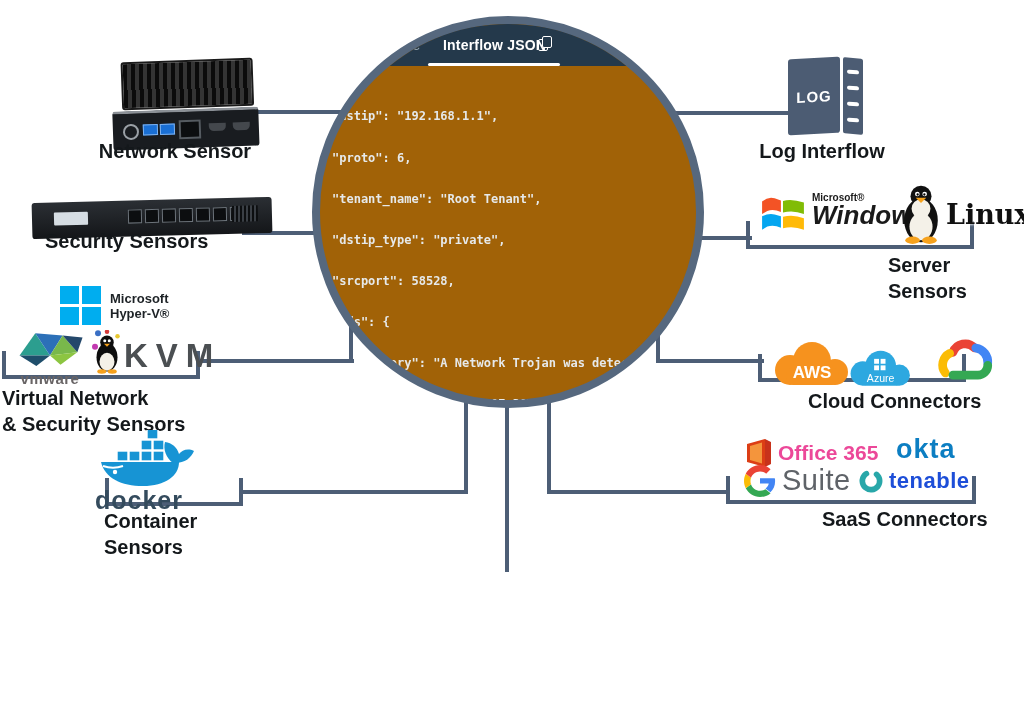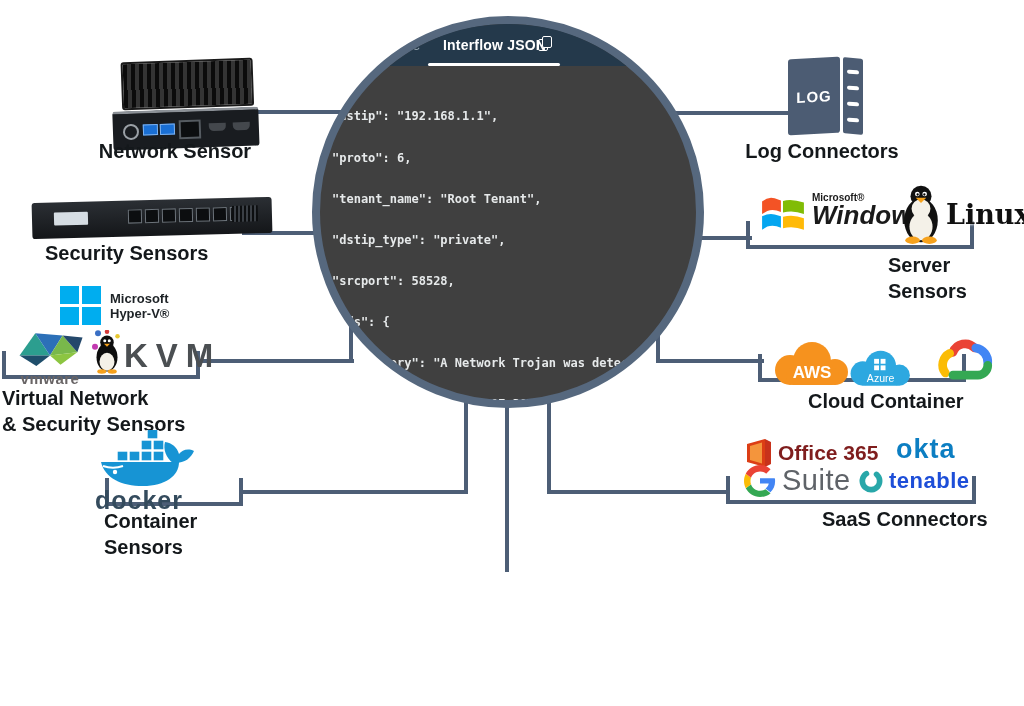--- a/index.html
+++ b/index.html
@@ -21,36 +21,36 @@
   #ln-cont-v{left:464px;top:396px;width:4px;height:98px;}
   #ln-cont-h{left:240px;top:490px;width:228px;height:4px;}
   #ln-center{left:505px;top:400px;width:4px;height:172px;}
   #br-virtual{left:2px;top:351px;width:198px;height:28px;}
   #br-server{left:746px;top:221px;width:228px;height:28px;}
   #br-cloud{left:758px;top:354px;width:208px;height:28px;}
   #br-saas{left:726px;top:476px;width:250px;height:28px;}
   #br-container{left:105px;top:478px;width:138px;height:28px;}
   
   #circle{position:absolute;left:312px;top:16px;width:376px;height:376px;border:8px solid #56687E;
-          border-radius:50%;background:#404040;overflow:hidden;z-index:5;}
+          border-radius:50%;background:#a16207;overflow:hidden;z-index:5;}
   #tabbar{position:absolute;left:0;top:0;width:100%;height:42px;background:#24394B;}
   .tab{position:absolute;top:13px;font-size:14px;letter-spacing:.2px;}
   #tab-table{left:66px;color:#97A6B1;}
   #tab-json{left:123px;color:#ffffff;font-weight:bold;}
   #tab-underline{position:absolute;left:108px;top:39px;width:132px;height:3px;background:#ffffff;border-radius:2px;}
   #copy-ic{position:absolute;left:218px;top:12px;width:15px;height:16px;}
   #copy-ic .p1,#copy-ic .p2{position:absolute;border:1.6px solid #fff;border-radius:2px;background:transparent;}
   #copy-ic .p1{left:0;top:3px;width:8px;height:10px;}
   #copy-ic .p2{left:4px;top:0;width:8px;height:10px;background:#24394B;}
   #code{position:absolute;left:12px;top:59px;white-space:pre;font-family:"DejaVu Sans Mono",monospace;
         font-size:12px;line-height:13.7px;font-weight:bold;color:#E6E9EA;}
   
   .glabel{position:absolute;font-weight:700;font-size:20px;color:#14181B;z-index:2;line-height:26px;}
   #lb-net{left:85px;top:138px;width:180px;text-align:center;}
-  #lb-sec{left:45px;top:240px;}
+  #lb-sec{left:45px;top:228px;}
   #lb-virt{left:2px;top:385px;}
   #lb-cont{left:104px;top:508px;}
   #lb-log{left:742px;top:138px;width:160px;text-align:center;}
   #lb-srv{left:888px;top:252px;}
   #lb-cloud{left:808px;top:388px;}
   #lb-saas{left:822px;top:506px;}
   
   #netdev{position:absolute;left:112px;top:60px;width:150px;height:86px;z-index:2;transform:rotate(-2deg);}
   #netdev .fins{width:128px;height:44px;margin-left:10px;background:repeating-linear-gradient(90deg,#0b0b0b 0 4px,#343434 4px 8px);
         border:2px solid #1a1a1a;border-radius:3px;}
@@ -89,21 +89,21 @@
   #windows{left:760px;top:192px;display:flex;align-items:flex-start;gap:6px;}
   #windows .txt .ms{font-size:10px;font-weight:bold;color:#1a1a1a;}
   #windows .txt .w{font-size:26px;font-weight:bold;font-style:italic;color:#1a1a1a;line-height:24px;}
   #linux{left:900px;top:183px;display:flex;align-items:center;gap:4px;}
   #linux .txt{font-family:"DejaVu Serif",serif;font-weight:bold;font-size:27px;color:#101010;
         text-shadow:0 0 3px #fff,0 0 3px #fff;}
   #aws{left:762px;top:336px;}
   #azure{left:840px;top:342px;}
   #gcp{left:926px;top:336px;}
   #office365{left:746px;top:438px;display:flex;align-items:center;gap:6px;}
-  #office365 .txt{font-size:21px;font-weight:bold;color:#7f1d1d;}
+  #office365 .txt{font-size:21px;font-weight:bold;color:#ec4899;}
   #okta{left:896px;top:434px;font-size:27px;font-weight:bold;color:#0C7EC2;letter-spacing:1px;}
   #gsuite{left:744px;top:464px;display:flex;align-items:center;gap:6px;}
   #gsuite .txt{font-size:29px;color:#5F6368;letter-spacing:.5px;}
   #tenable{left:858px;top:468px;display:flex;align-items:center;gap:5px;}
   #tenable .txt{font-size:22px;font-weight:bold;color:#1d4ed8;letter-spacing:.5px;}
   
   #otherbox{position:absolute;left:405px;top:570px;width:204px;height:136px;background:#F5F7F8;
         border:3px solid #2C4E74;box-sizing:border-box;z-index:2;padding:12px 0 0 16px;}
   #otherbox .title{font-size:20px;font-weight:bold;color:#1c1c1c;margin-bottom:4px;}
   #otherbox .item{font-size:19px;color:#4A4F54;line-height:24px;}
@@ -268,21 +268,21 @@
 
   <div class="logo" id="logdev">
     <div class="book">LOG</div>
     <div class="spine">
         <i></i>
         <i></i>
         <i></i>
         <i></i>
       </div>
   </div>
-  <div class="glabel" id="lb-log">Log Connectors</div>
+  <div class="glabel" id="lb-log">Log Interflow</div>
 
   <div class="logo" id="windows">
     <svg width="46" height="42" viewBox="0 0 44 40">
       <path d="M2,9 Q8,4 14,6 L20,8 L20,19 Q13,16 7,18 L2,21 Z" fill="#F35325"></path>
       <path d="M22,8.5 Q30,6 42,10 L42,21 Q32,17 22,19.5 Z" fill="#81BC06"></path>
       <path d="M2,23 Q9,20 14,21.5 L20,23 L20,34 Q13,31 7,33 L2,36 Z" fill="#05A6F0"></path>
       <path d="M22,23.5 Q32,21 42,25 L42,36 Q32,32 22,34.5 Z" fill="#FFBA08"></path>
     </svg>
     <span class="txt">
       <div class="ms">Microsoft®</div>
@@ -337,21 +337,21 @@
     </svg>
   </div>
   <div class="logo" id="gcp">
     <svg width="80" height="50" viewBox="0 0 68 46">
       <path d="M22 15 A12 12 0 0 1 42 11" stroke="#EA4335" stroke-width="8" fill="none" stroke-linecap="round"></path>
       <path d="M15 34 A12 12 0 0 1 19 16" stroke="#FBBC05" stroke-width="8" fill="none" stroke-linecap="round"></path>
       <path d="M43 11 A13 13 0 0 1 54 25" stroke="#4285F4" stroke-width="8" fill="none" stroke-linecap="round"></path>
       <path d="M54 27 A9 9 0 0 1 45 36 L22 36" stroke="#34A853" stroke-width="8" fill="none" stroke-linecap="round"></path>
     </svg>
   </div>
-  <div class="glabel" id="lb-cloud">Cloud Container</div>
+  <div class="glabel" id="lb-cloud">Cloud Connectors</div>
 
   <div class="logo" id="office365">
     <svg width="26" height="30" viewBox="0 0 26 30">
       <polygon points="1,6 19,1 19,29 1,24" fill="#DC3E15"></polygon>
       <polygon points="4,8 16,4.5 16,25.5 4,22" fill="#F4953C"></polygon>
       <polygon points="1,24 19,29 25,26 25,4 19,1 19,29" fill="#C8321B"></polygon>
     </svg>
     <span class="txt">Office 365</span>
   </div>
   <div class="logo" id="okta">okta</div>

